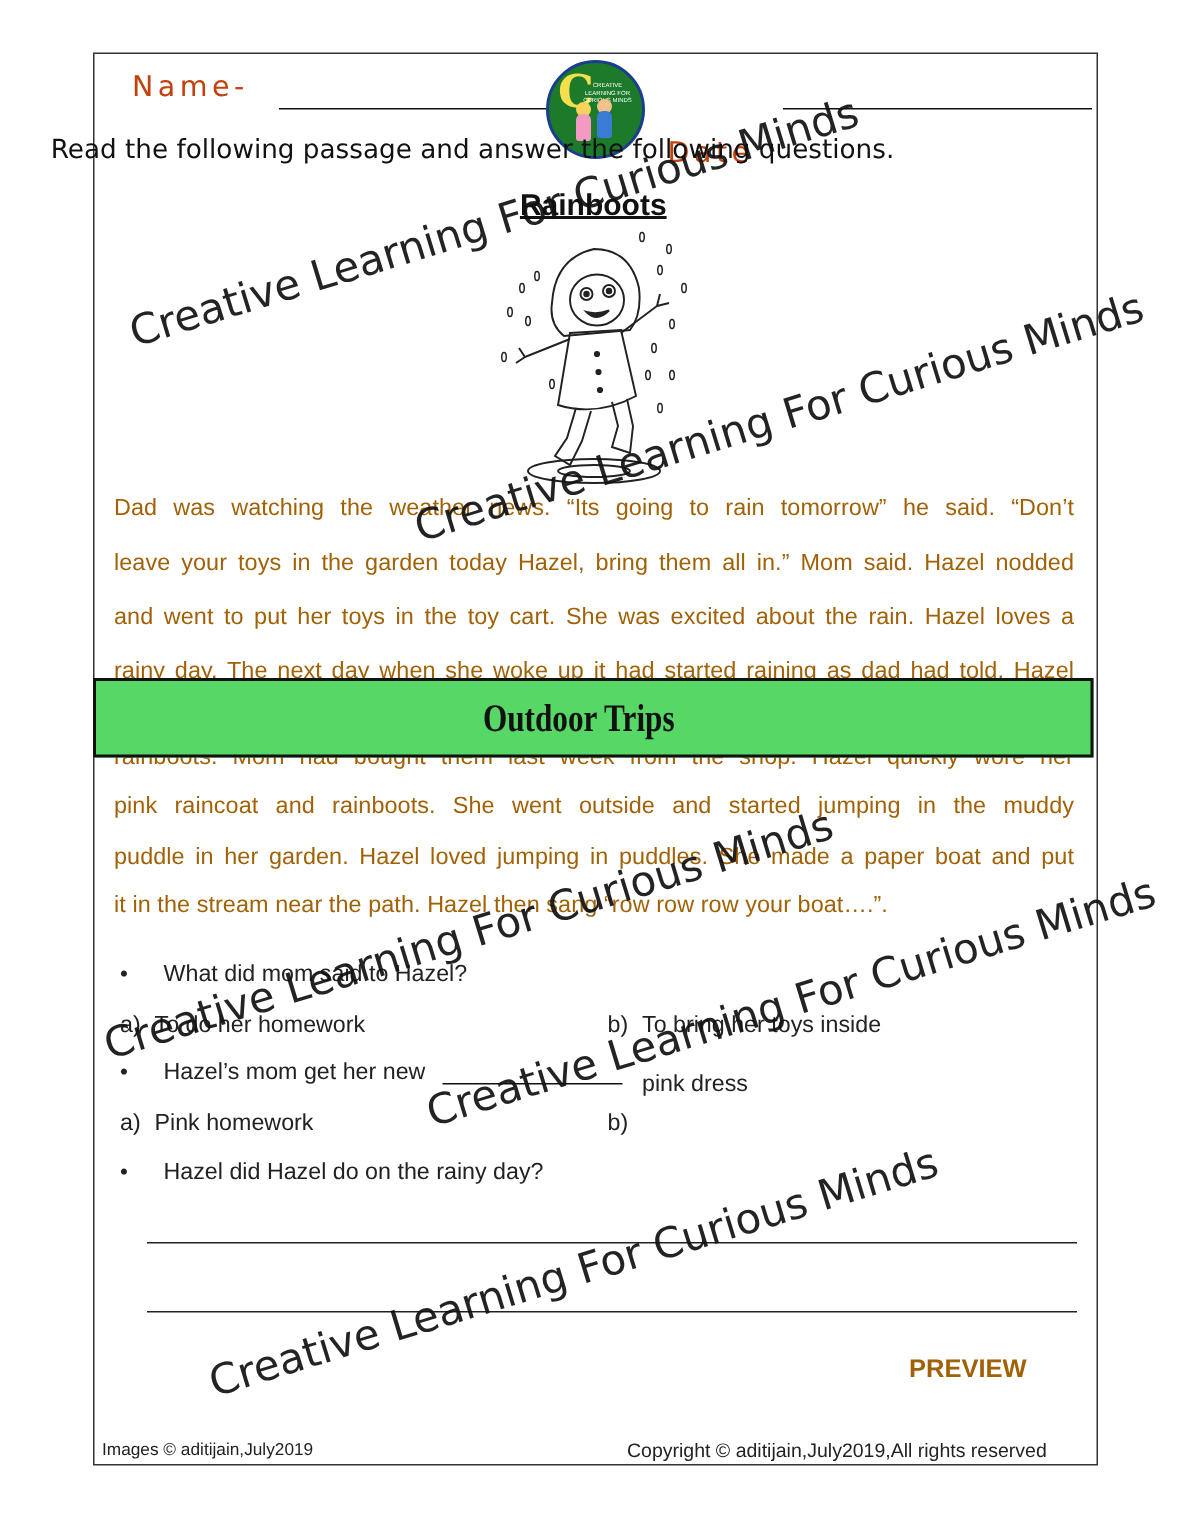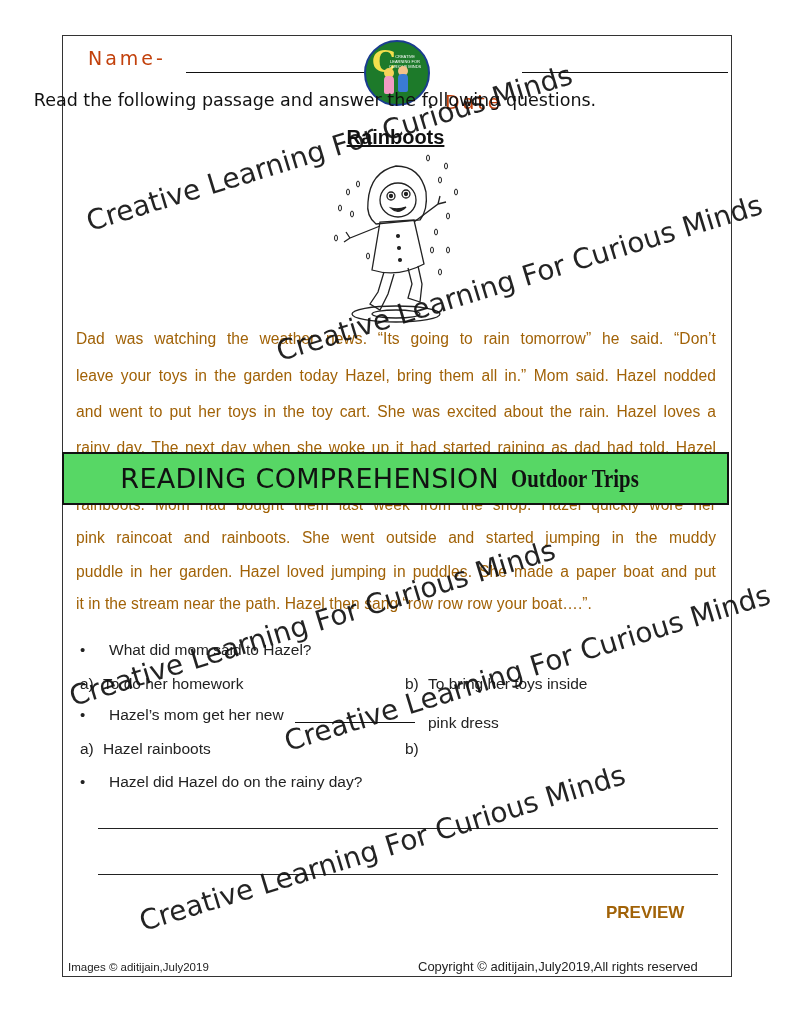--- a/index.html
+++ b/index.html
@@ -99,36 +99,35 @@
 <div class="para" style="top:330px;">Dad was watching the weather news. “Its going to rain tomorrow” he said. “Don’t</div>
 <div class="para" style="top:367px;">leave your toys in the garden today Hazel, bring them all in.” Mom said. Hazel nodded</div>
 <div class="para" style="top:403px;">and went to put her toys in the toy cart. She was excited about the rain. Hazel loves a</div>
 <div class="para" style="top:439px;">rainy day.  The next day when she woke up it had started raining as dad had told. Hazel</div>
 <div class="para" style="top:496px;">rainboots. Mom had bought them last week from the shop. Hazel quickly wore her</div>
 <div class="para" style="top:529px;">pink raincoat and rainboots. She went outside and started jumping in the muddy</div>
 <div class="para" style="top:563px;">puddle in her garden. Hazel loved jumping in puddles. She made a paper boat and put</div>
 <div class="para last" style="top:595px;">it in the stream near the path. Hazel then sang “row row row your boat….”.</div>
 
 <div class="banner">
-  <span class="main">READING COMPREHENSION</span>
   <span class="sub">Outdoor Trips</span>
 </div>
 
 <span class="bullet" style="left:80px;top:641px;">•</span>
 <span class="q" style="left:109px;top:641px;">What did mom said to Hazel?</span>
 <span class="q" style="left:80px;top:675px;">a)</span>
 <span class="q" style="left:103px;top:675px;">To do her homework</span>
 <span class="q" style="left:405px;top:675px;">b)</span>
 <span class="q" style="left:428px;top:675px;">To bring her toys inside</span>
 
 <span class="bullet" style="left:80px;top:706px;">•</span>
 <span class="q" style="left:109px;top:706px;">Hazel’s mom get her new</span>
 <div class="hdr-line" style="left:295px;top:722px;width:120px;border-bottom-width:1px;"></div>
 <span class="q" style="left:80px;top:740px;">a)</span>
-<span class="q" style="left:103px;top:740px;">Hazel rainboots</span>
+<span class="q" style="left:103px;top:740px;">Pink homework</span>
 <span class="q" style="left:405px;top:740px;">b)</span>
 <span class="q" style="left:428px;top:714px;">pink dress</span>
 
 <span class="bullet" style="left:80px;top:773px;">•</span>
 <span class="q" style="left:109px;top:773px;">Hazel did Hazel do on the rainy day?</span>
 
 <div class="ans-line" style="top:828px;"></div>
 <div class="ans-line" style="top:874px;"></div>
 
 <div class="preview">PREVIEW</div>

